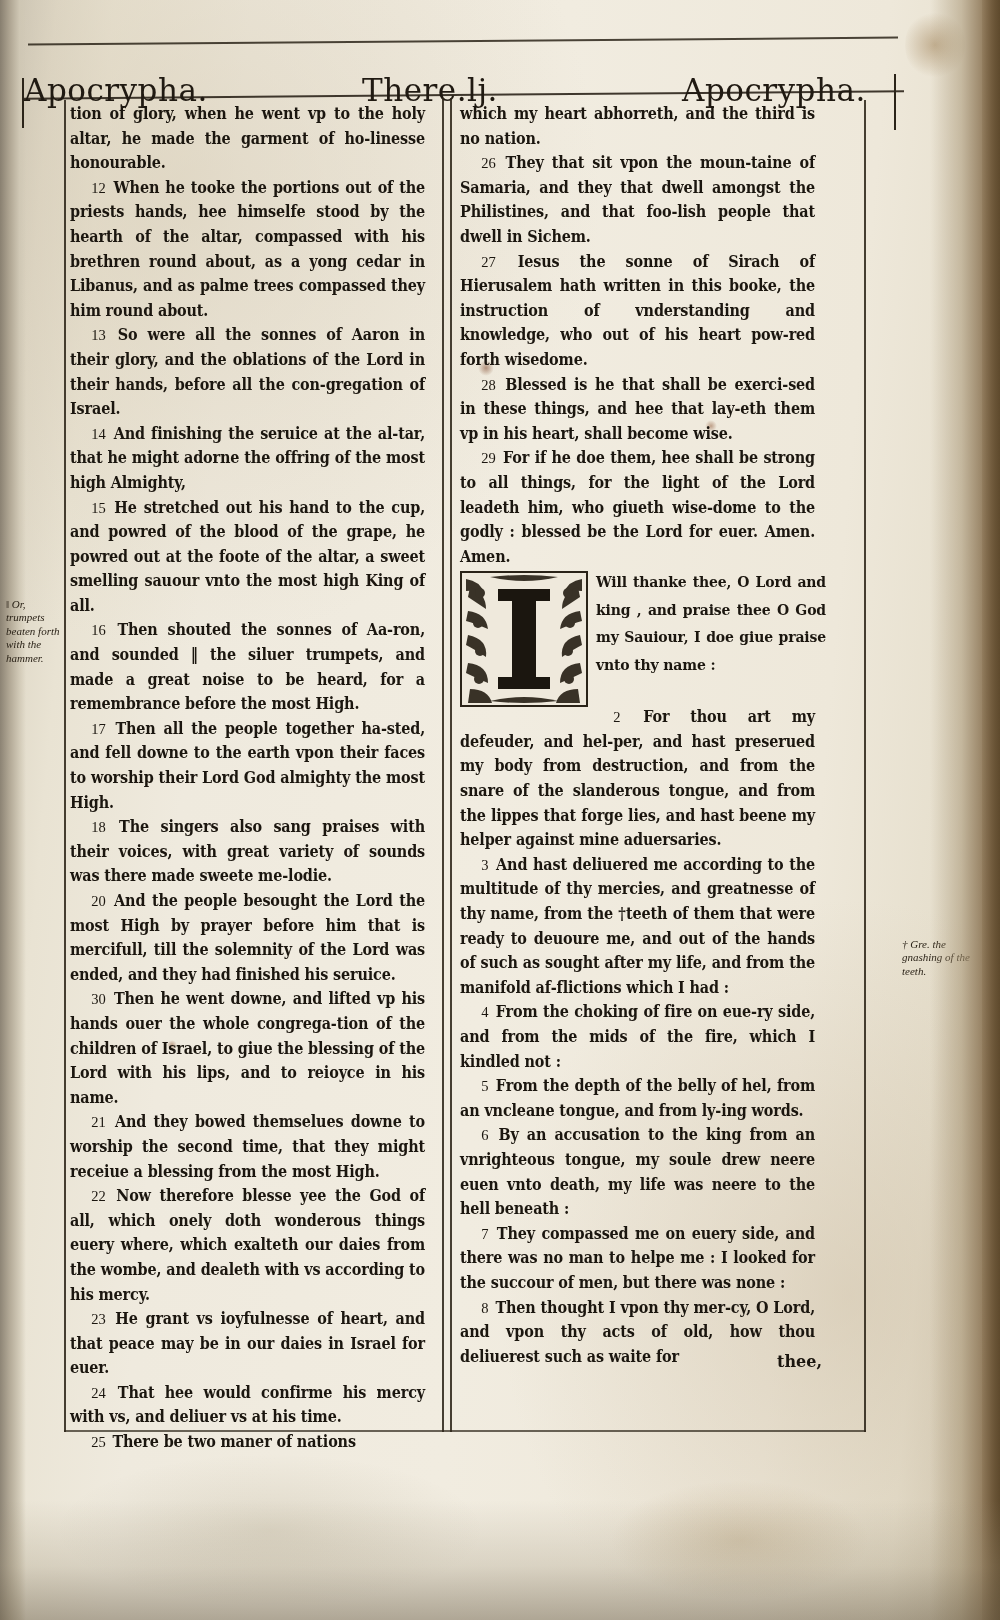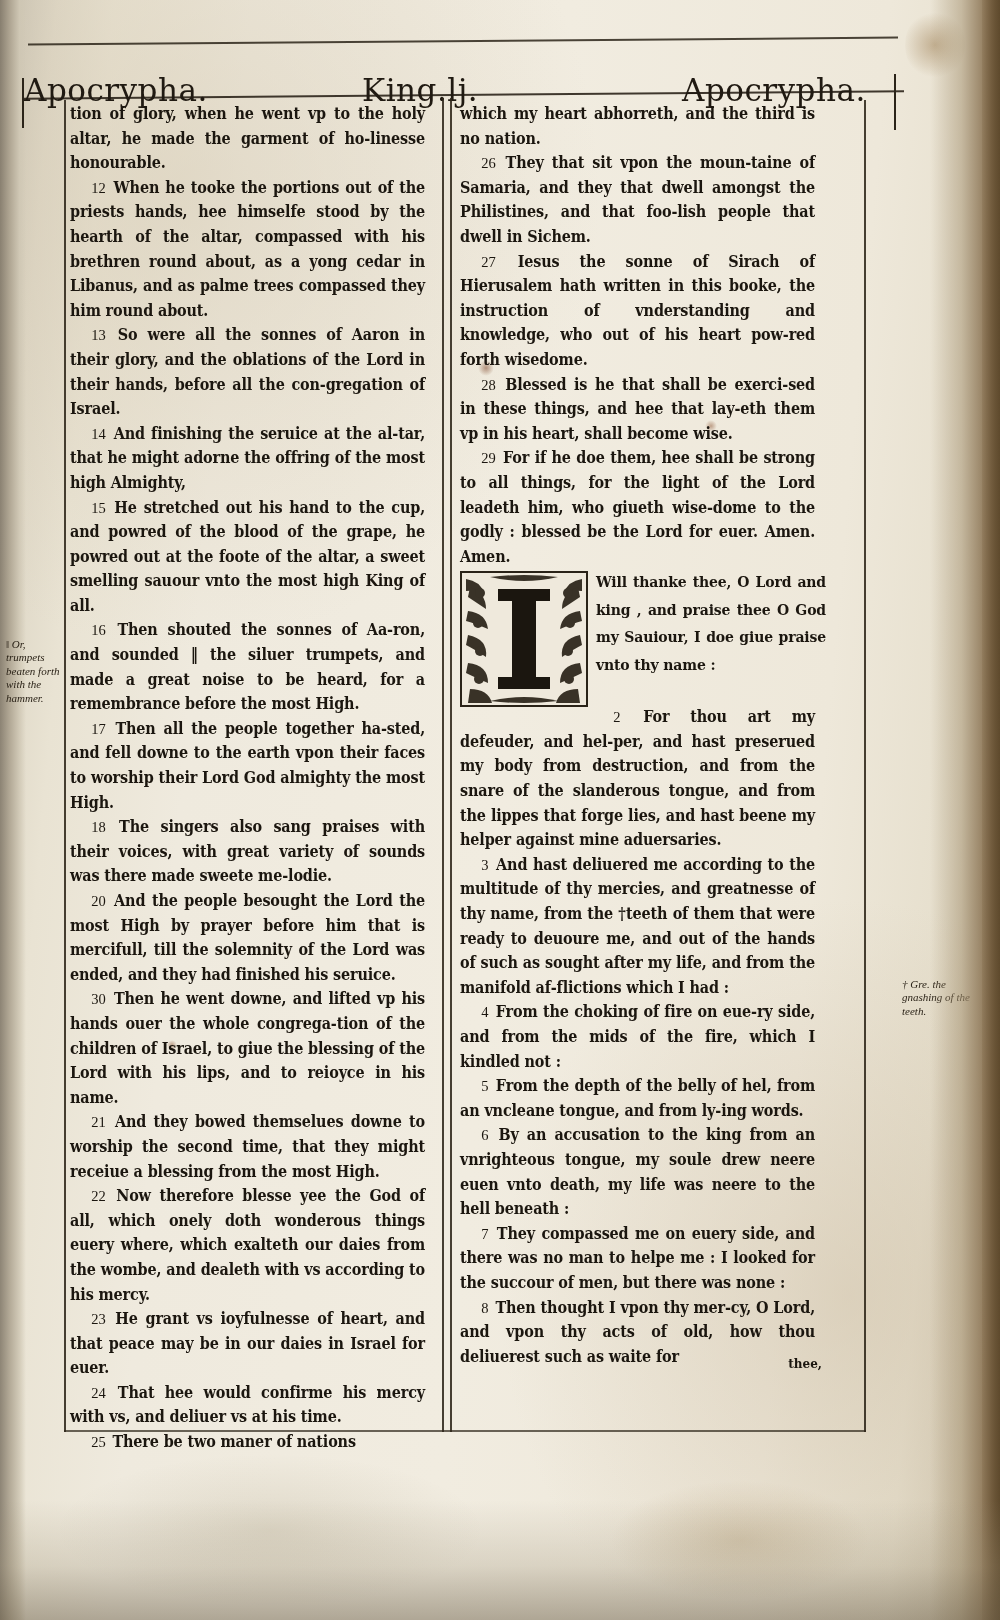--- a/index.html
+++ b/index.html
@@ -137,28 +137,27 @@
 
   
   .margin-note{
     position:absolute;
     font-family:"Liberation Serif", serif;
     font-style:italic;
     font-size:11px;
     line-height:13.4px;
     color:#2b2318;
     width:58px;
-    margin-top:40px;
   }
   #note-left{left:6px;top:598px;}
   #note-right{left:902px;top:938px;width:70px;}
 
   .catchword{
     position:absolute;right:4px;bottom:-2px;
-    font-size:12px;font-weight:700;
+    font-size:16px;font-weight:700;
   }
 </style>
 </head>
 <body>
 
 <div id="scan">
 
   <div id="gutter-left"></div>
 
   <div class="fox" style="left:905px;top:10px;width:60px;height:70px;background:radial-gradient(circle,rgba(143,108,60,.45),rgba(143,108,60,0) 70%);"></div>
@@ -167,21 +166,21 @@
   <div class="fox" style="left:478px;top:360px;width:16px;height:16px;background:radial-gradient(circle,rgba(120,60,30,.5),rgba(120,60,30,0) 70%);"></div>
   <div class="fox" style="left:705px;top:420px;width:12px;height:12px;background:radial-gradient(circle,rgba(130,70,35,.45),rgba(130,70,35,0) 70%);"></div>
   <div class="fox" style="left:167px;top:1040px;width:10px;height:10px;background:radial-gradient(circle,rgba(130,70,35,.45),rgba(130,70,35,0) 70%);"></div>
 
   <div id="headband">
     <div class="rule" id="rule-top"></div>
     <div class="rule" id="rule-mid"></div>
     <div class="rule" id="head-tick-l"></div>
     <div class="rule" id="head-tick-r"></div>
     <div class="headtext" id="head-left">Apocrypha.</div>
-    <div class="headtext" id="head-mid">King.lj.</div>
+    <div class="headtext" id="head-mid">There.lj.</div>
     <div class="headtext" id="head-right">Apocrypha.</div>
   </div>
 
   <div id="frame">
     <div class="vrule" id="v-left"></div>
     <div class="vrule" id="v-mid-a"></div>
     <div class="vrule" id="v-mid-b"></div>
     <div class="vrule" id="v-right"></div>
     <div id="h-bottom"></div>
 

